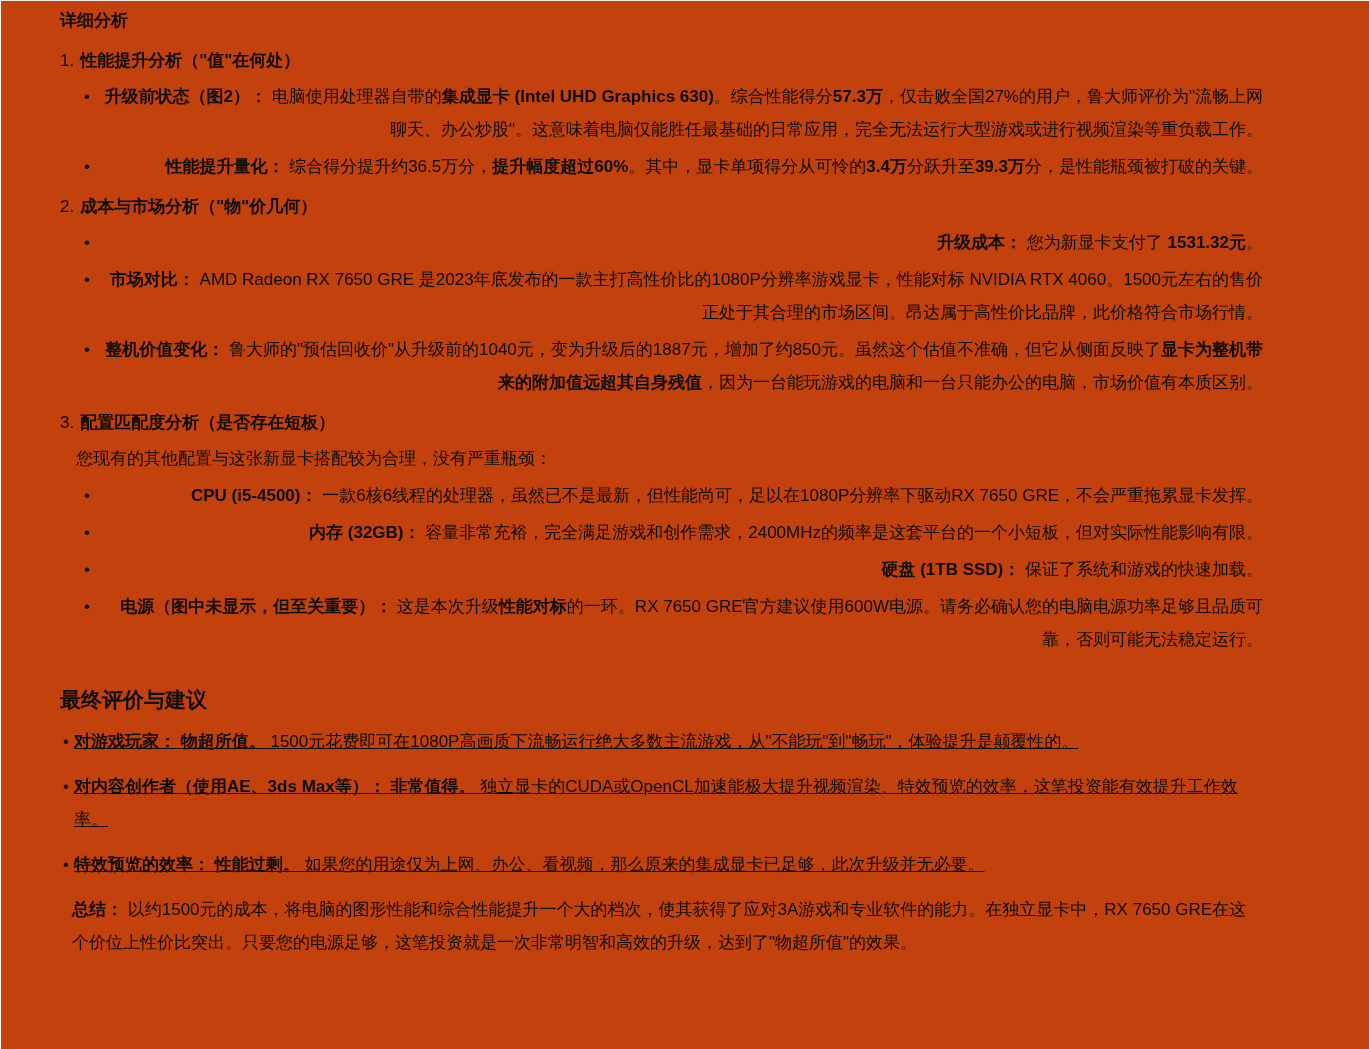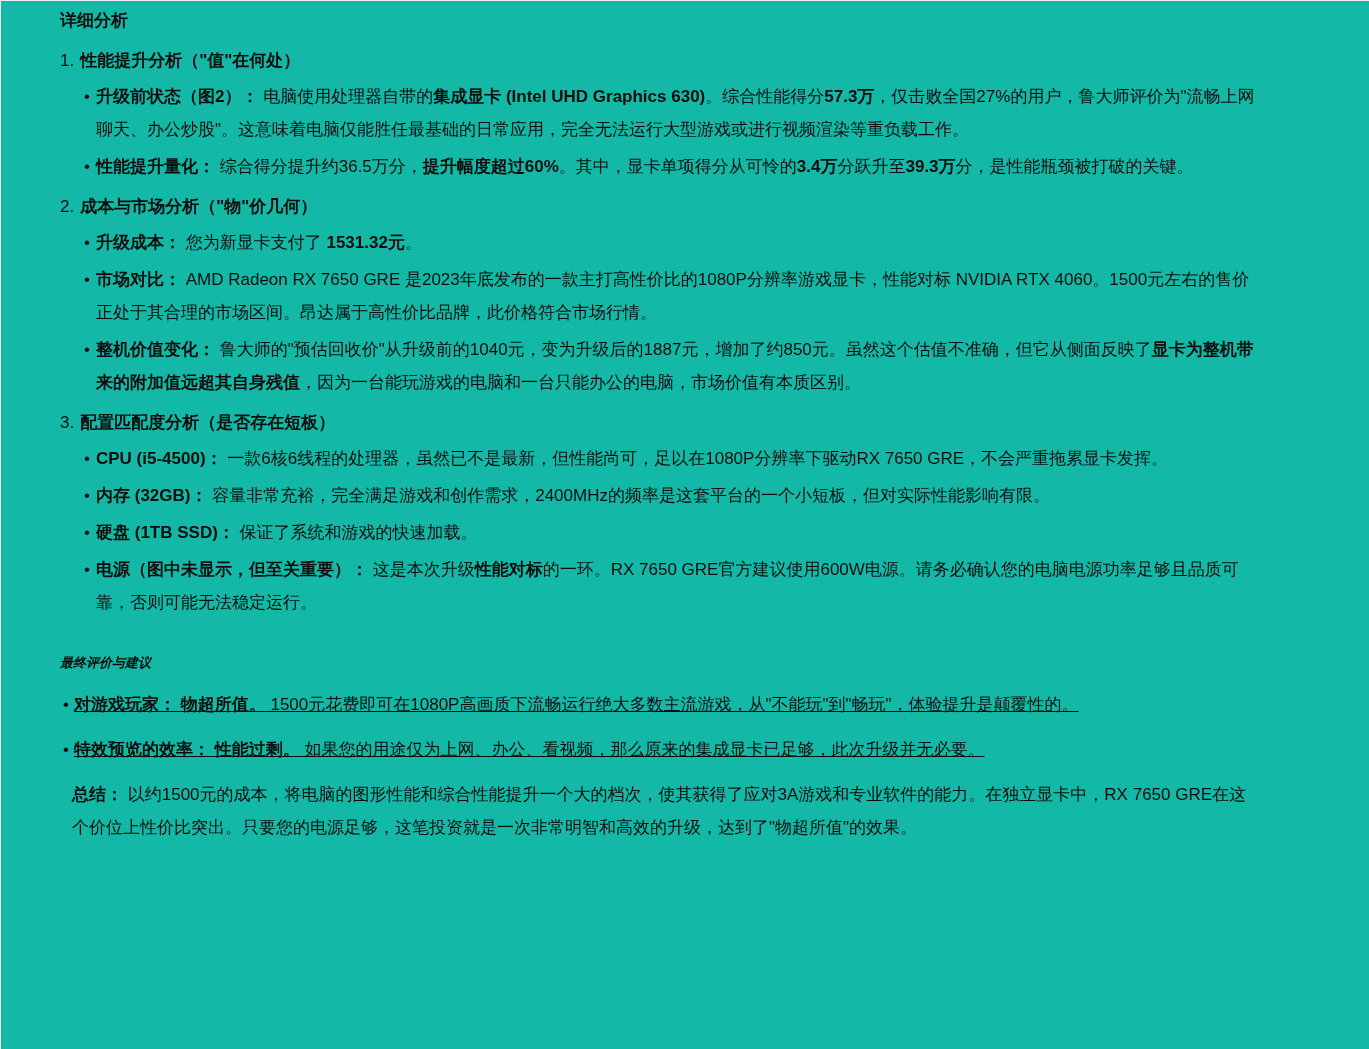--- a/index.html
+++ b/index.html
@@ -1,21 +1,21 @@
 <!DOCTYPE html>
 <html lang="zh"><head>
 <meta charset="utf-8">
 <style>
   html, body { margin: 0; padding: 0; background: #ffffff; }
   .page {
     width: 1369px;
     height: 1049px;
     box-sizing: border-box;
     overflow: hidden;
-    background: #14b8a6;
+    background: #c2410c;
     color: #0d0d0d;
     font-family: "Liberation Sans", "DejaVu Sans", sans-serif;
     font-size: 17px;
     line-height: 33px;
     border-top: 1px solid #ededed;
     border-left: 1px solid #f2f2f2;
   }
   .doc {
     box-sizing: border-box;
     padding: 7px 106px 0 59px;
@@ -33,37 +33,37 @@
   }
   .sec-head .num { font-weight: 400; margin-right: 6px; }
   .sec-head .ht { font-weight: 700; }
   .intro {
     margin: 0 0 2px 16px;
   }
   ul.sub-list {
     list-style: none;
     margin: 0;
     padding: 0 0 0 36px;
+    text-align: right;
   }
   ul.sub-list > li {
     position: relative;
     margin: 4px 0;
   }
   ul.sub-list > li::before {
     content: "\2022";
     position: absolute;
     left: -12px;
     top: 0;
   }
   .final-head {
-    font-size: 13px;
+    font-size: 21px;
     font-weight: 700;
     line-height: 26px;
     margin: 31px 0 8px 0;
-    font-style: italic;
   }
   ul.final-list {
     list-style: none;
     margin: 0;
     padding: 0 0 0 14px;
   }
   ul.final-list > li {
     position: relative;
     margin: 12px 0;
     text-decoration: underline;
@@ -102,31 +102,33 @@
         <li><b>升级成本：</b> 您为新显卡支付了 <b>1531.32元</b>。</li>
         <li><b>市场对比：</b> AMD Radeon RX 7650 GRE 是2023年底发布的一款主打高性价比的1080P分辨率游戏显卡，性能对标 NVIDIA RTX 4060。1500元左右的售价正处于其合理的市场区间。昂达属于高性价比品牌，此价格符合市场行情。</li>
         <li><b>整机价值变化：</b> 鲁大师的"预估回收价"从升级前的1040元，变为升级后的1887元，增加了约850元。虽然这个估值不准确，但它从侧面反映了<b>显卡为整机带来的附加值远超其自身残值</b>，因为一台能玩游戏的电脑和一台只能办公的电脑，市场价值有本质区别。</li>
       </ul>
     </section>
 
     <section>
       <div class="sec-head">
         <span class="num">3.</span><span class="ht">配置匹配度分析（是否存在短板）</span>
       </div>
+      <p class="intro">您现有的其他配置与这张新显卡搭配较为合理，没有严重瓶颈：</p>
       <ul class="sub-list">
         <li><b>CPU (i5-4500)：</b> 一款6核6线程的处理器，虽然已不是最新，但性能尚可，足以在1080P分辨率下驱动RX 7650 GRE，不会严重拖累显卡发挥。</li>
         <li><b>内存 (32GB)：</b> 容量非常充裕，完全满足游戏和创作需求，2400MHz的频率是这套平台的一个小短板，但对实际性能影响有限。</li>
         <li><b>硬盘 (1TB SSD)：</b> 保证了系统和游戏的快速加载。</li>
         <li><b>电源（图中未显示，但至关重要）：</b> 这是本次升级<b>性能对标</b>的一环。RX 7650 GRE官方建议使用600W电源。请务必确认您的电脑电源功率足够且品质可靠，否则可能无法稳定运行。</li>
       </ul>
     </section>
 
     <section>
       <h3 class="final-head">最终评价与建议</h3>
       <ul class="final-list">
         <li><b>对游戏玩家：</b> <b>物超所值。</b> 1500元花费即可在1080P高画质下流畅运行绝大多数主流游戏，从"不能玩"到"畅玩"，体验提升是颠覆性的。</li>
+        <li><b>对内容创作者（使用AE、3ds Max等）：</b> <b>非常值得。</b> 独立显卡的CUDA或OpenCL加速能极大提升视频渲染、特效预览的效率，这笔投资能有效提升工作效率。</li>
         <li><b>特效预览的效率：</b> <b>性能过剩。</b> 如果您的用途仅为上网、办公、看视频，那么原来的集成显卡已足够，此次升级并无必要。</li>
       </ul>
       <p class="summary"><b>总结：</b> 以约1500元的成本，将电脑的图形性能和综合性能提升一个大的档次，使其获得了应对3A游戏和专业软件的能力。在独立显卡中，RX 7650 GRE在这个价位上性价比突出。只要您的电源足够，这笔投资就是一次非常明智和高效的升级，达到了"物超所值"的效果。</p>
     </section>
 
   </div>
 </div>
 
 </body></html>

